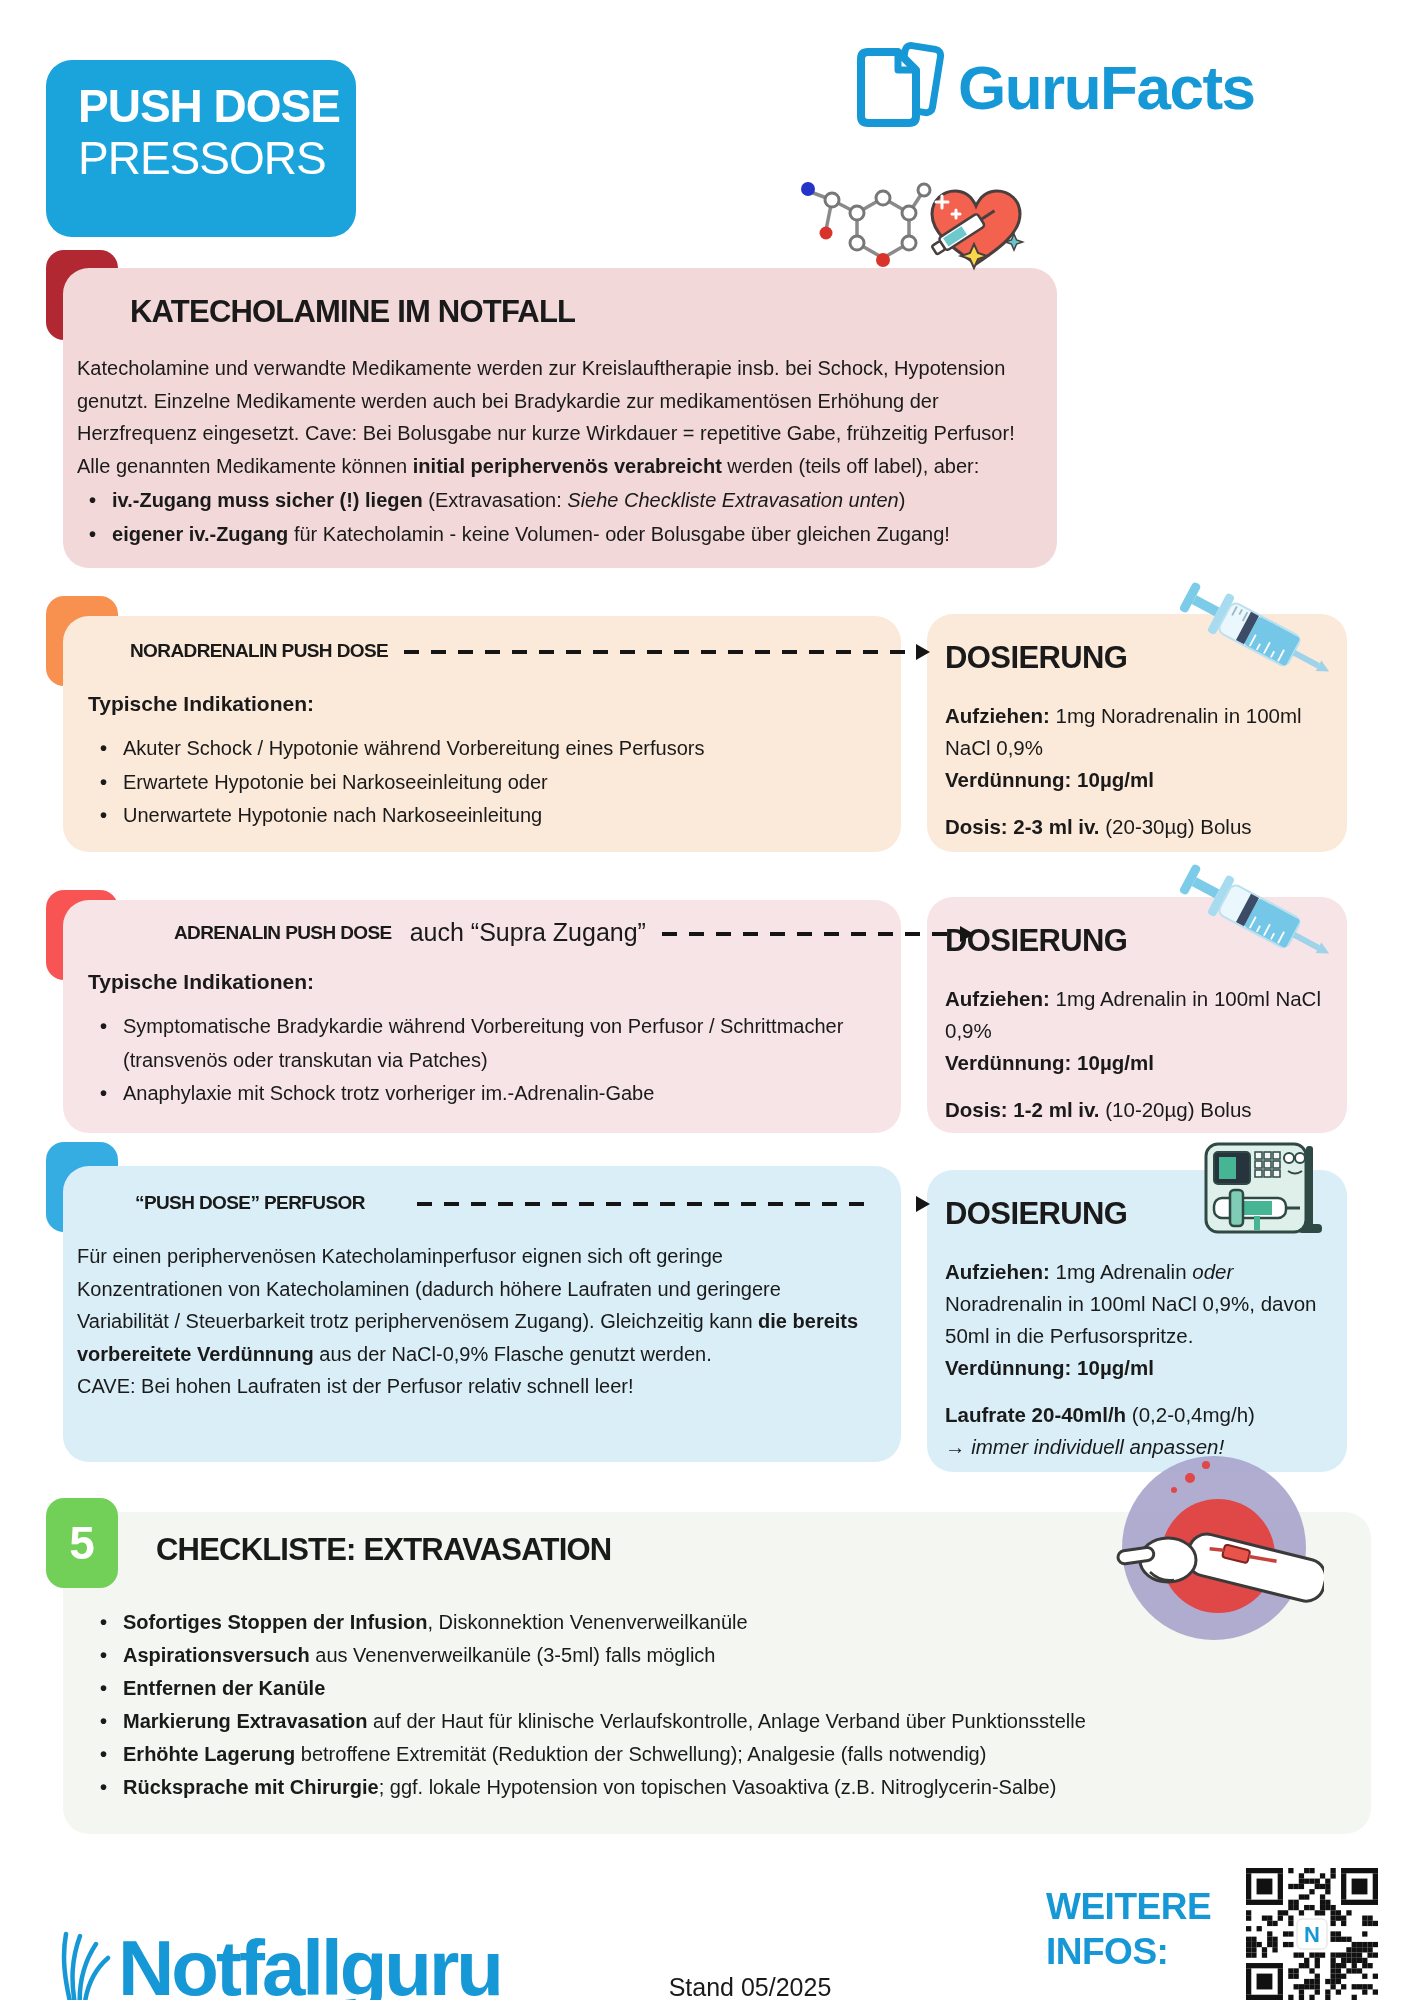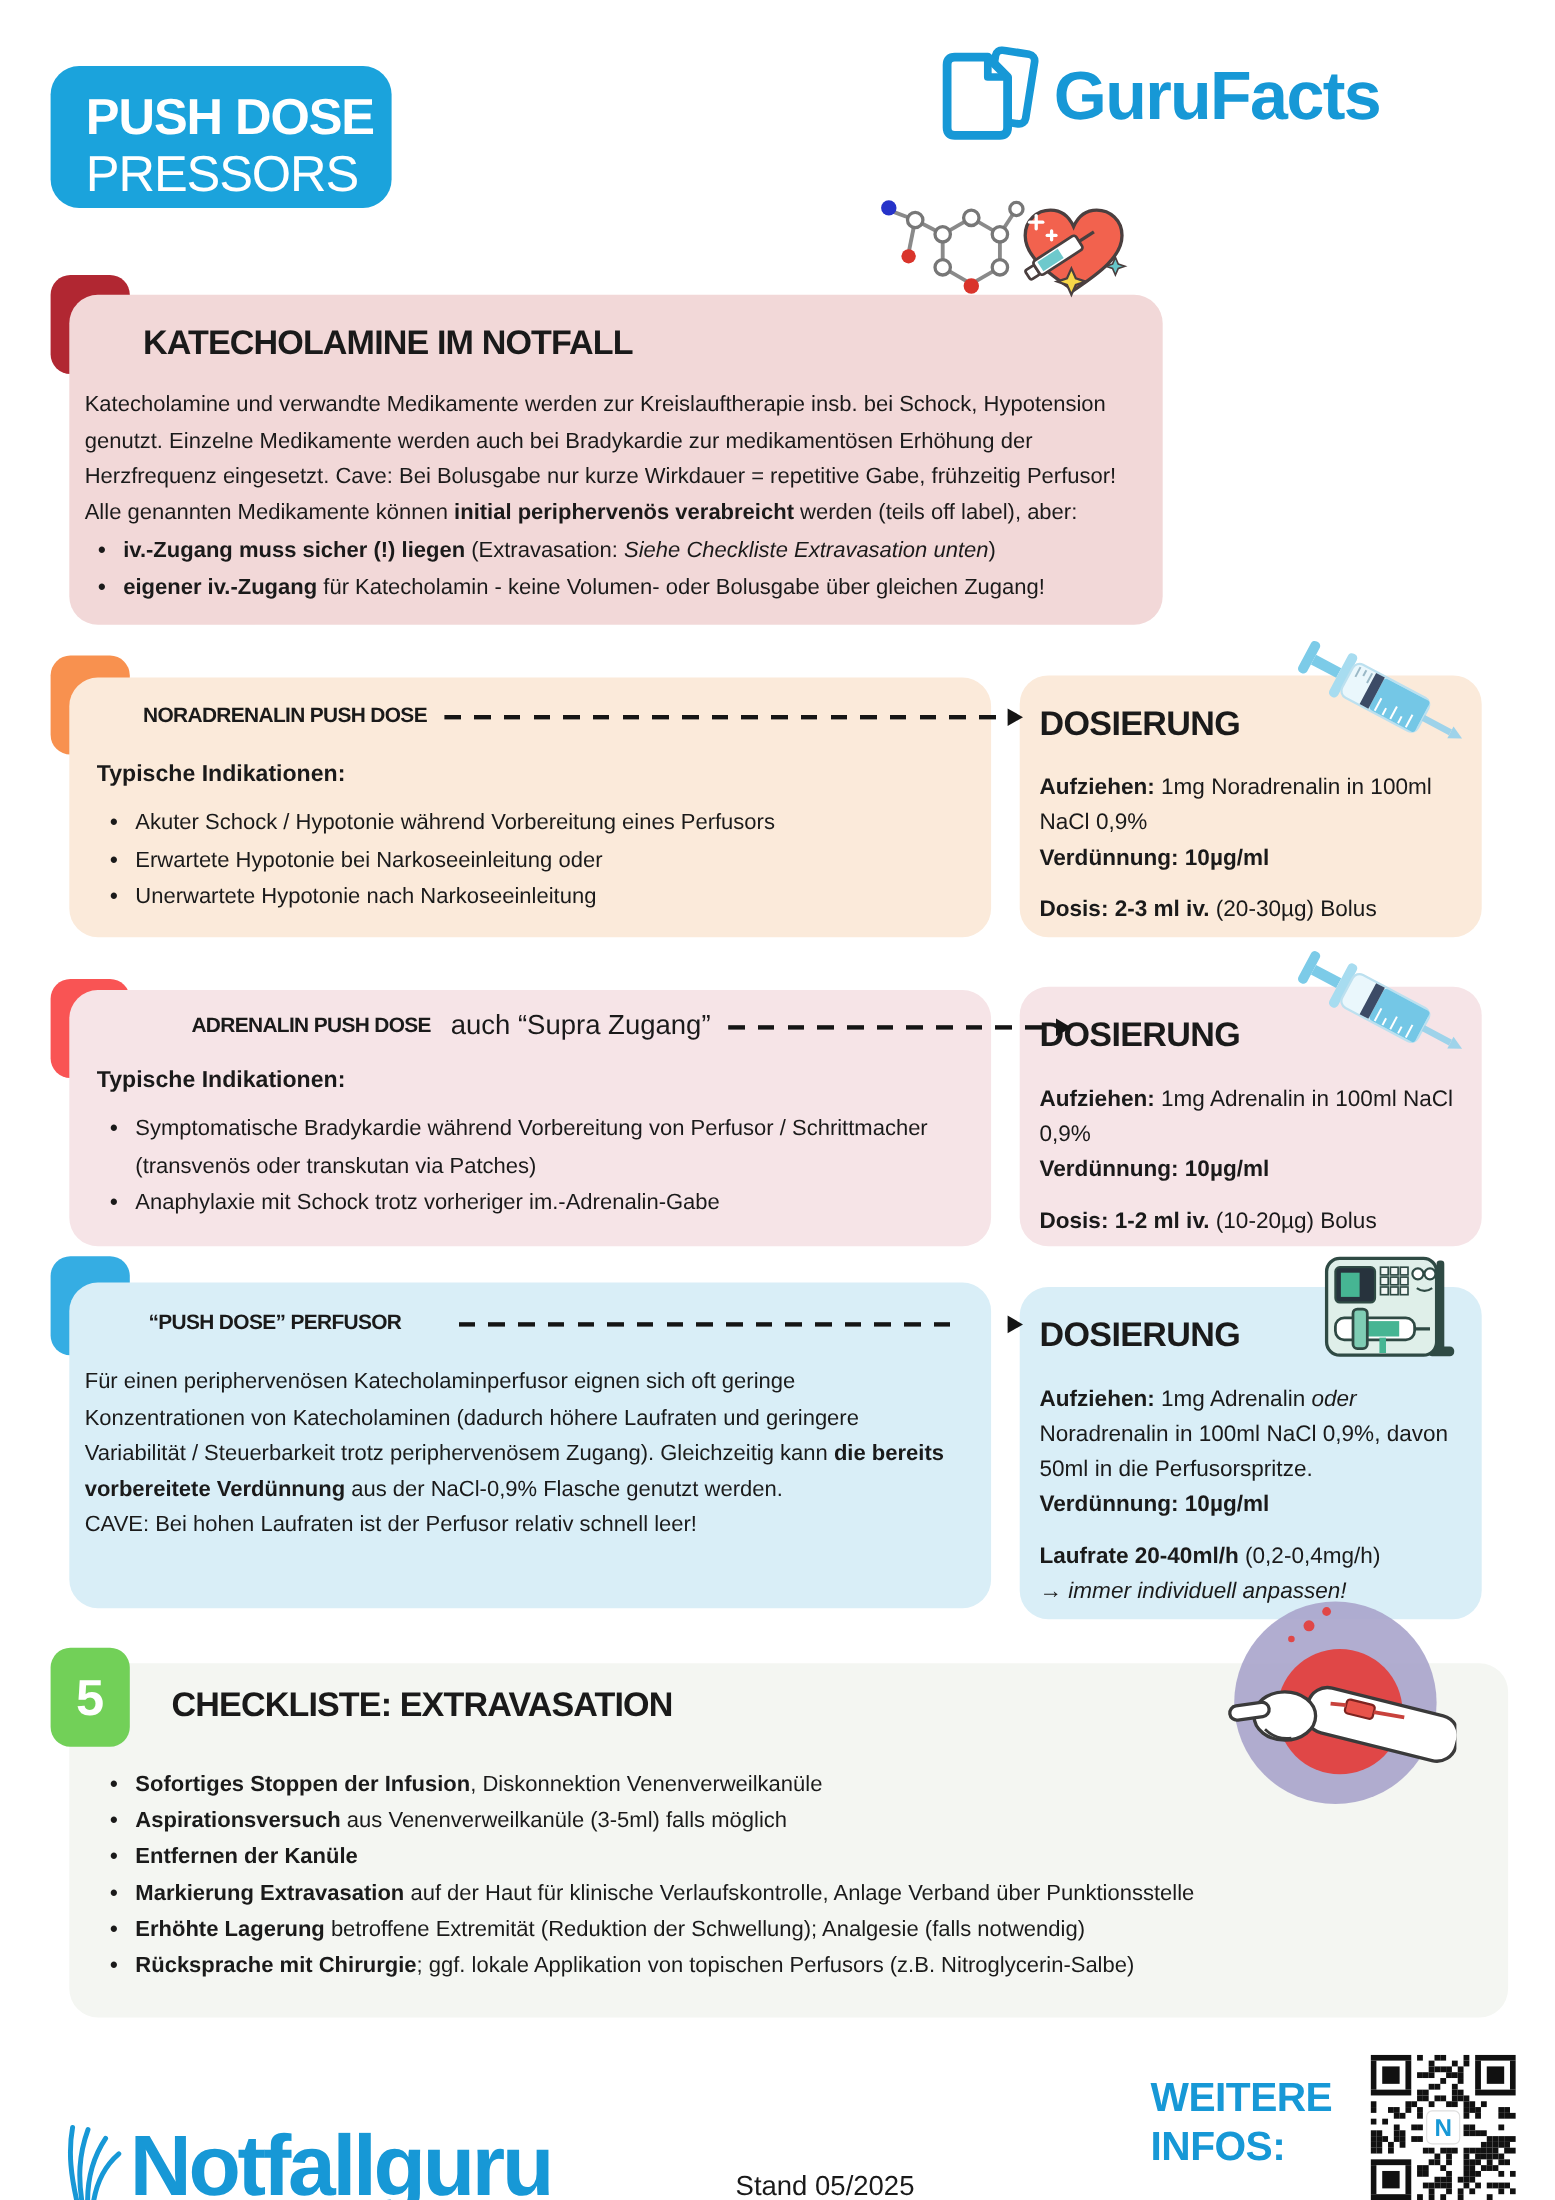--- a/index.html
+++ b/index.html
@@ -1,21 +1,21 @@
 <!DOCTYPE html>
 <html><head>
 <meta charset="utf-8">
 <style>
   html,body{margin:0;padding:0;background:#fff;}
   .page{position:relative;width:1414px;height:2000px;background:#ffffff;overflow:hidden;
         font-family:"Liberation Sans",sans-serif;color:#1a1a1a;}
   .abs{position:absolute;}
 
   
-  .hdr-badge{left:46px;top:60px;width:310px;height:129px;border-radius:26px;background:#1BA3DC;
+  .hdr-badge{left:46px;top:60px;width:310px;height:177px;border-radius:26px;background:#1BA3DC;
              color:#fff;padding:20px 0 0 32px;box-sizing:border-box;}
   .hdr-badge .l1{font-size:46px;font-weight:700;line-height:52px;letter-spacing:-1px;}
   .hdr-badge .l2{font-size:46px;font-weight:400;line-height:52px;letter-spacing:-1px;}
   .brand{left:854px;top:42px;display:flex;align-items:center;}
   .brand .txt{font-size:62px;font-weight:700;color:#1798D6;letter-spacing:-1.5px;margin-left:8px;}
 
   
   .numbadge{width:72px;height:90px;border-radius:18px;color:#fff;font-size:46px;font-weight:700;
             display:flex;align-items:center;justify-content:center;}
 
@@ -350,21 +350,21 @@
     <li>
         <span class="dot">•</span>
         <span style="max-width:1060px;display:inline-block;"><b>Markierung Extravasation</b><span> auf der Haut für klinische Verlaufskontrolle, Anlage Verband über Punktionsstelle</span></span>
       </li>
     <li>
         <span class="dot">•</span>
         <span><b>Erhöhte Lagerung</b><span> betroffene Extremität (Reduktion der Schwellung); Analgesie (falls notwendig)</span></span>
       </li>
     <li>
         <span class="dot">•</span>
-        <span><b>Rücksprache mit Chirurgie</b><span>; ggf. lokale Applikation von topischen Perfusors (z.B. Nitroglycerin-Salbe)</span></span>
+        <span><b>Rücksprache mit Chirurgie</b><span>; ggf. lokale Hypotension von topischen Vasoaktiva (z.B. Nitroglycerin-Salbe)</span></span>
       </li>
   </ul>
 
   <div class="abs foot-brand">
     <span>
       <svg width="56" height="96" viewBox="0 0 56 96">
         <g stroke="#1798D6" stroke-width="4.5" stroke-linecap="round" fill="none">
           <path d="M14,92 C6,60 4,38 8,16"></path>
           <path d="M18,92 C12,62 14,40 22,18"></path>
           <path d="M22,92 C20,64 26,44 38,26"></path>

